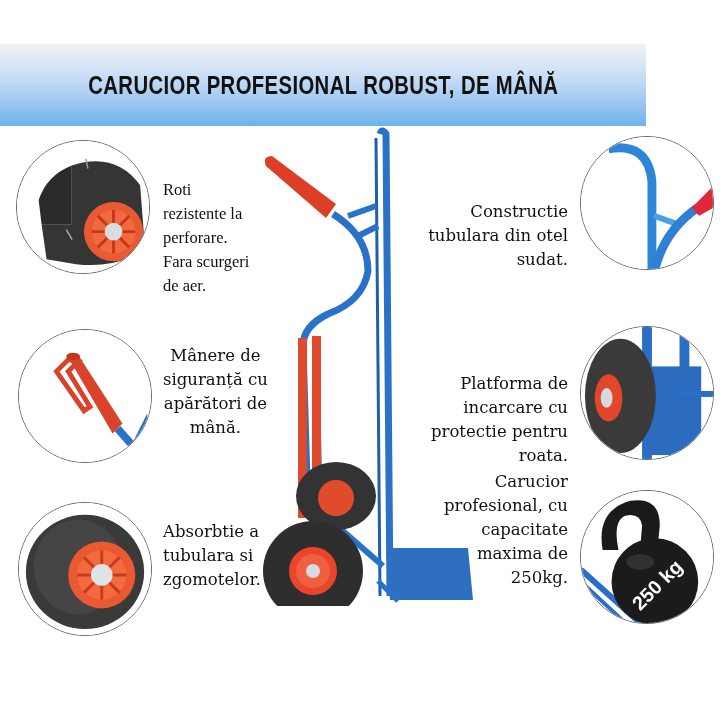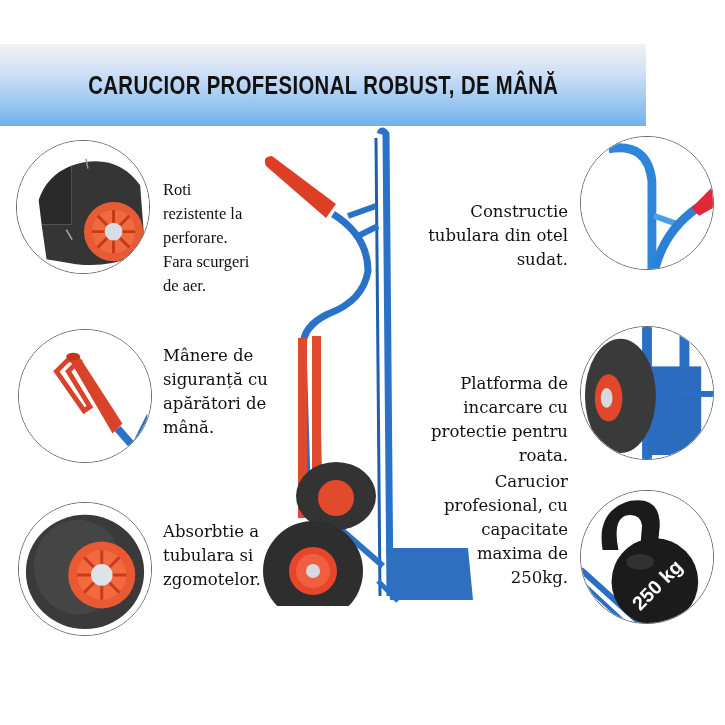--- a/index.html
+++ b/index.html
@@ -65,21 +65,21 @@
 <div class="circle" style="left:18px; top:329px;">
   <svg viewBox="0 0 134 134">
     <rect width="134" height="134" fill="#fff"></rect>
     <line x1="100" y1="100" x2="130" y2="134" stroke="#2a72c8" stroke-width="8"></line>
     <path d="M130 85 L115 115 L134 110 Z" fill="#2a72c8"></path>
     <path d="M50 28 L60 25 L105 95 L95 105 Z" fill="#d9432b"></path>
     <path d="M38 42 L50 30 L60 32 L50 42 L72 78 L66 82 Z" fill="none" stroke="#d9432b" stroke-width="5"></path>
     <ellipse cx="55" cy="27" rx="7" ry="4" fill="#c0361f"></ellipse>
   </svg>
 </div>
-<div class="caption" style="left:163px; top:344px;">Mânere de
+<div class="caption" style="left:163px; top:344px;text-align:center;">Mânere de
 siguranță cu
 apărători de
 mână.</div>
 
 <div class="circle" style="left:18px; top:502px;">
   <svg viewBox="0 0 134 134">
     <rect width="134" height="134" fill="#fff"></rect>
     <ellipse cx="67" cy="70" rx="60" ry="58" fill="#3a3a3a"></ellipse>
     <ellipse cx="60" cy="65" rx="45" ry="48" fill="#454545"></ellipse>
     <circle cx="84" cy="73" r="34" fill="#ea5a32"></circle>

